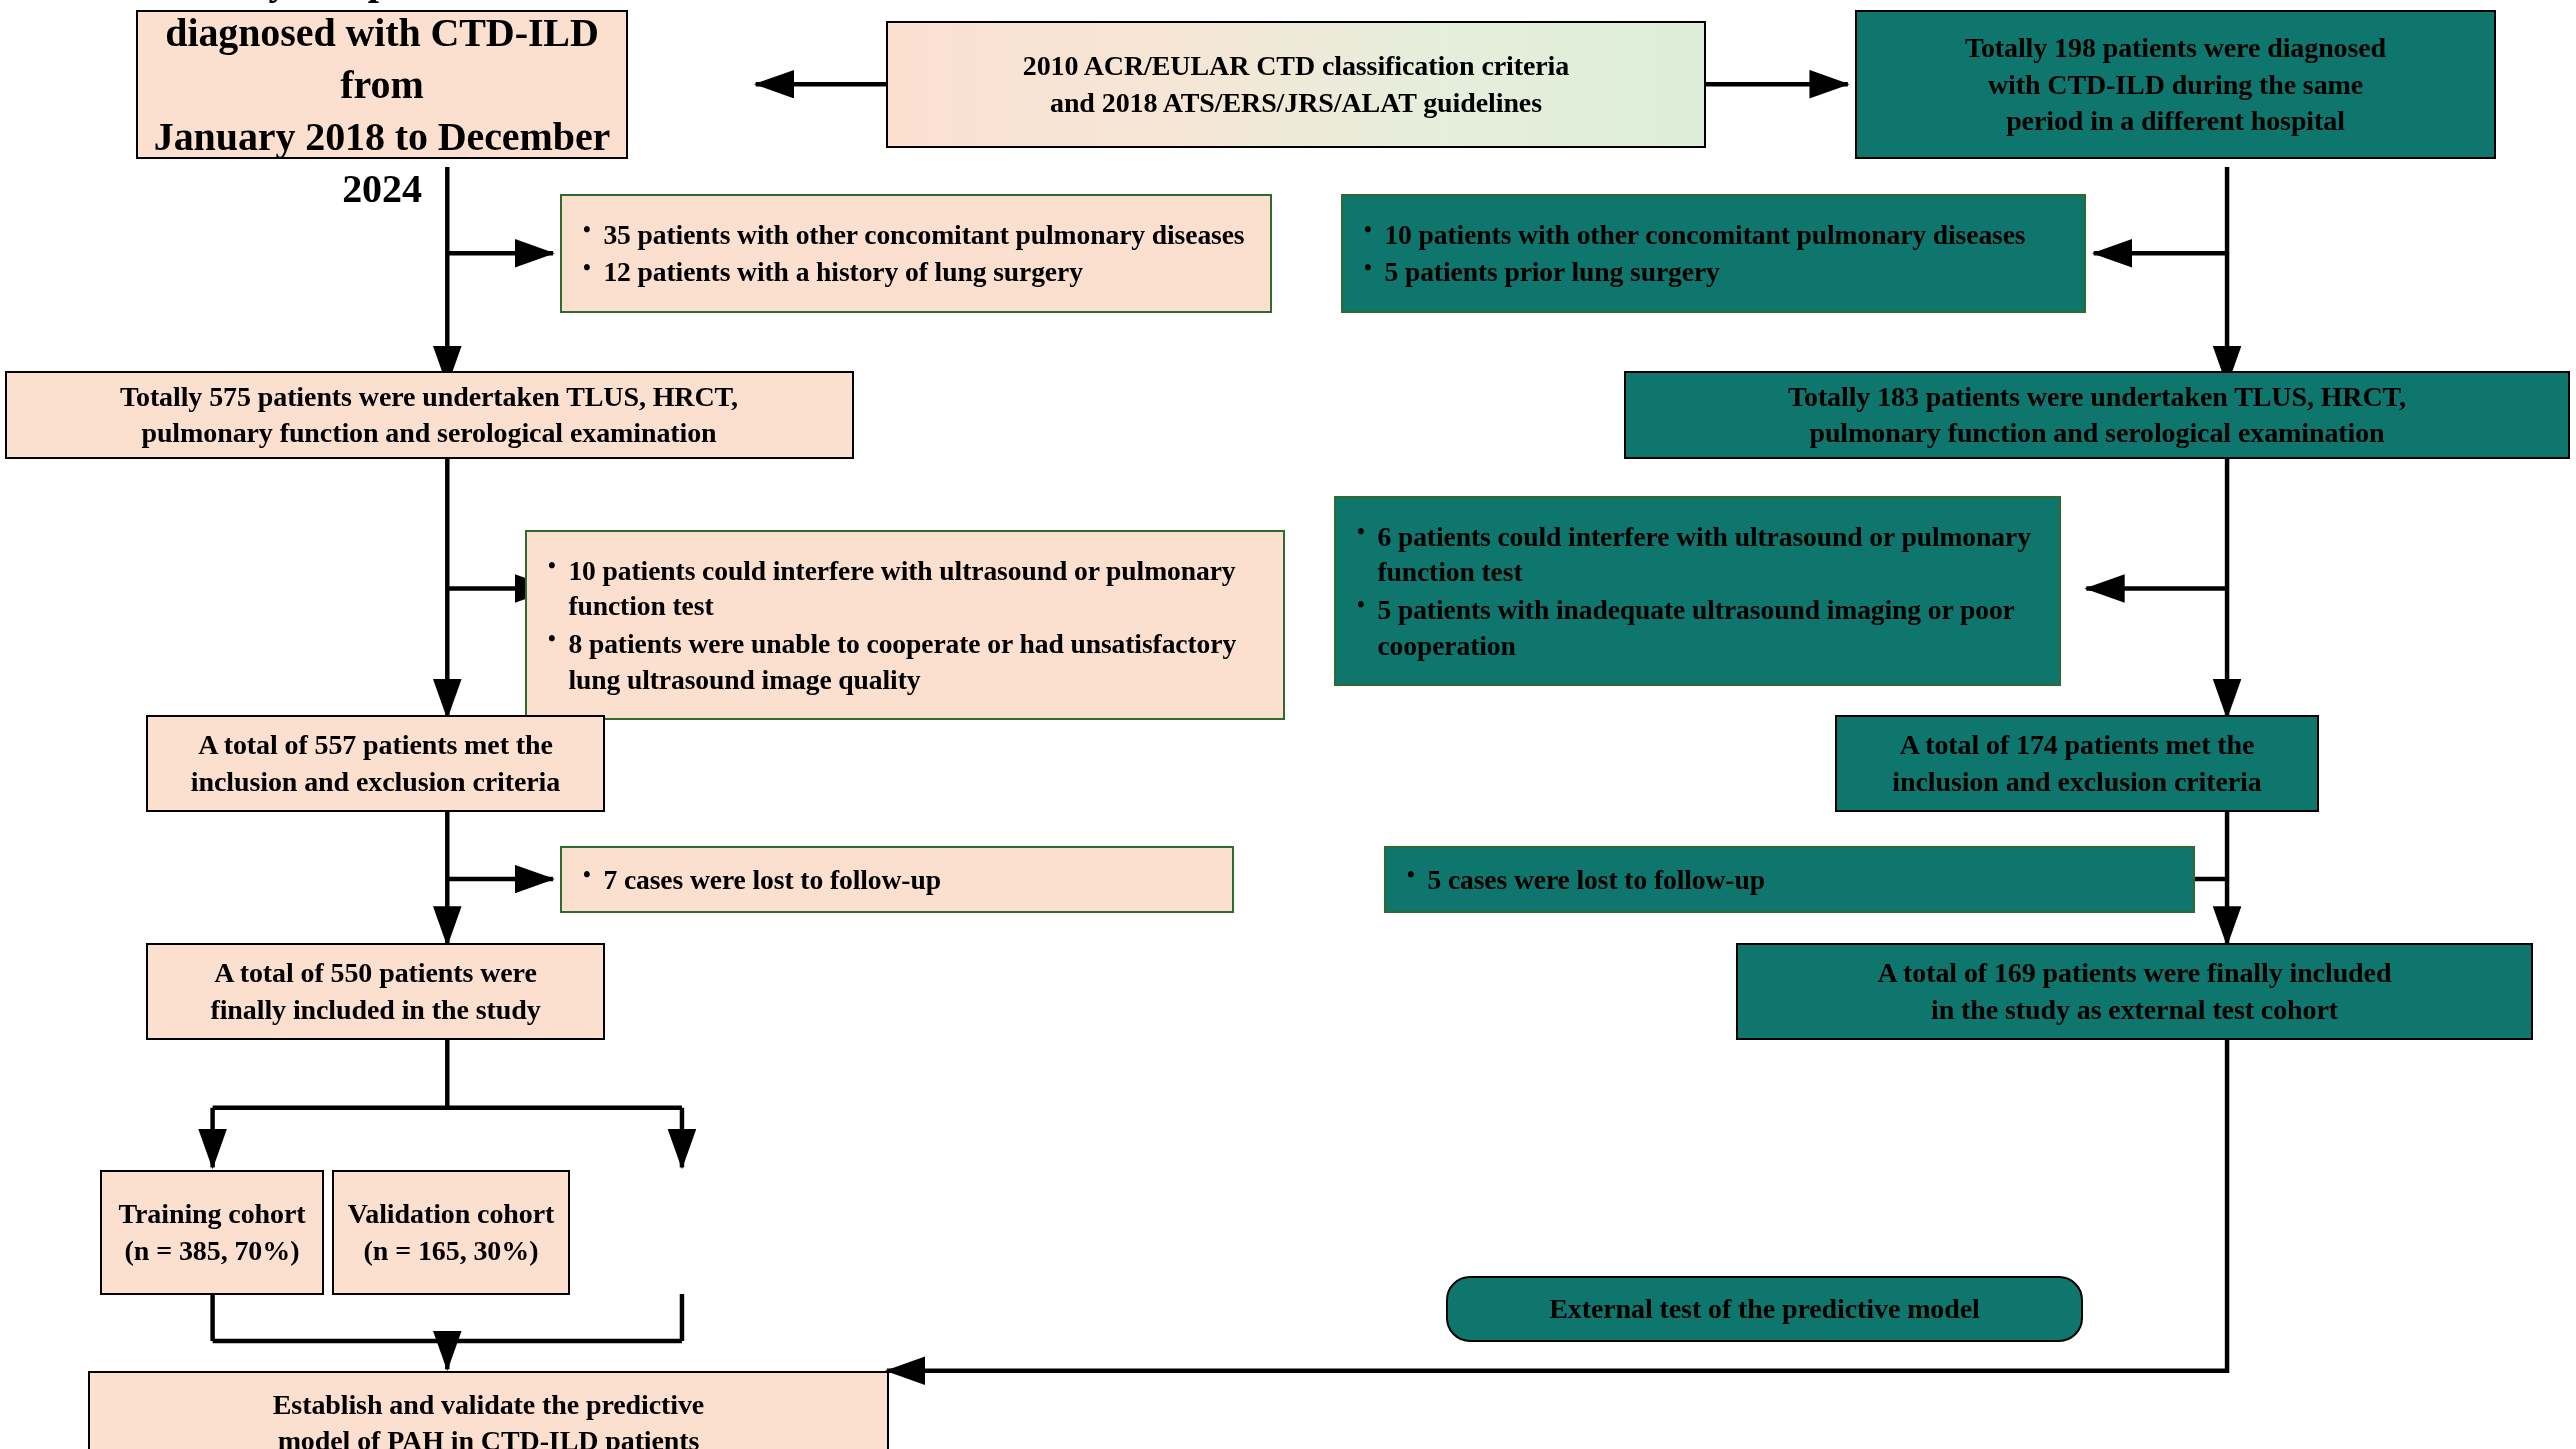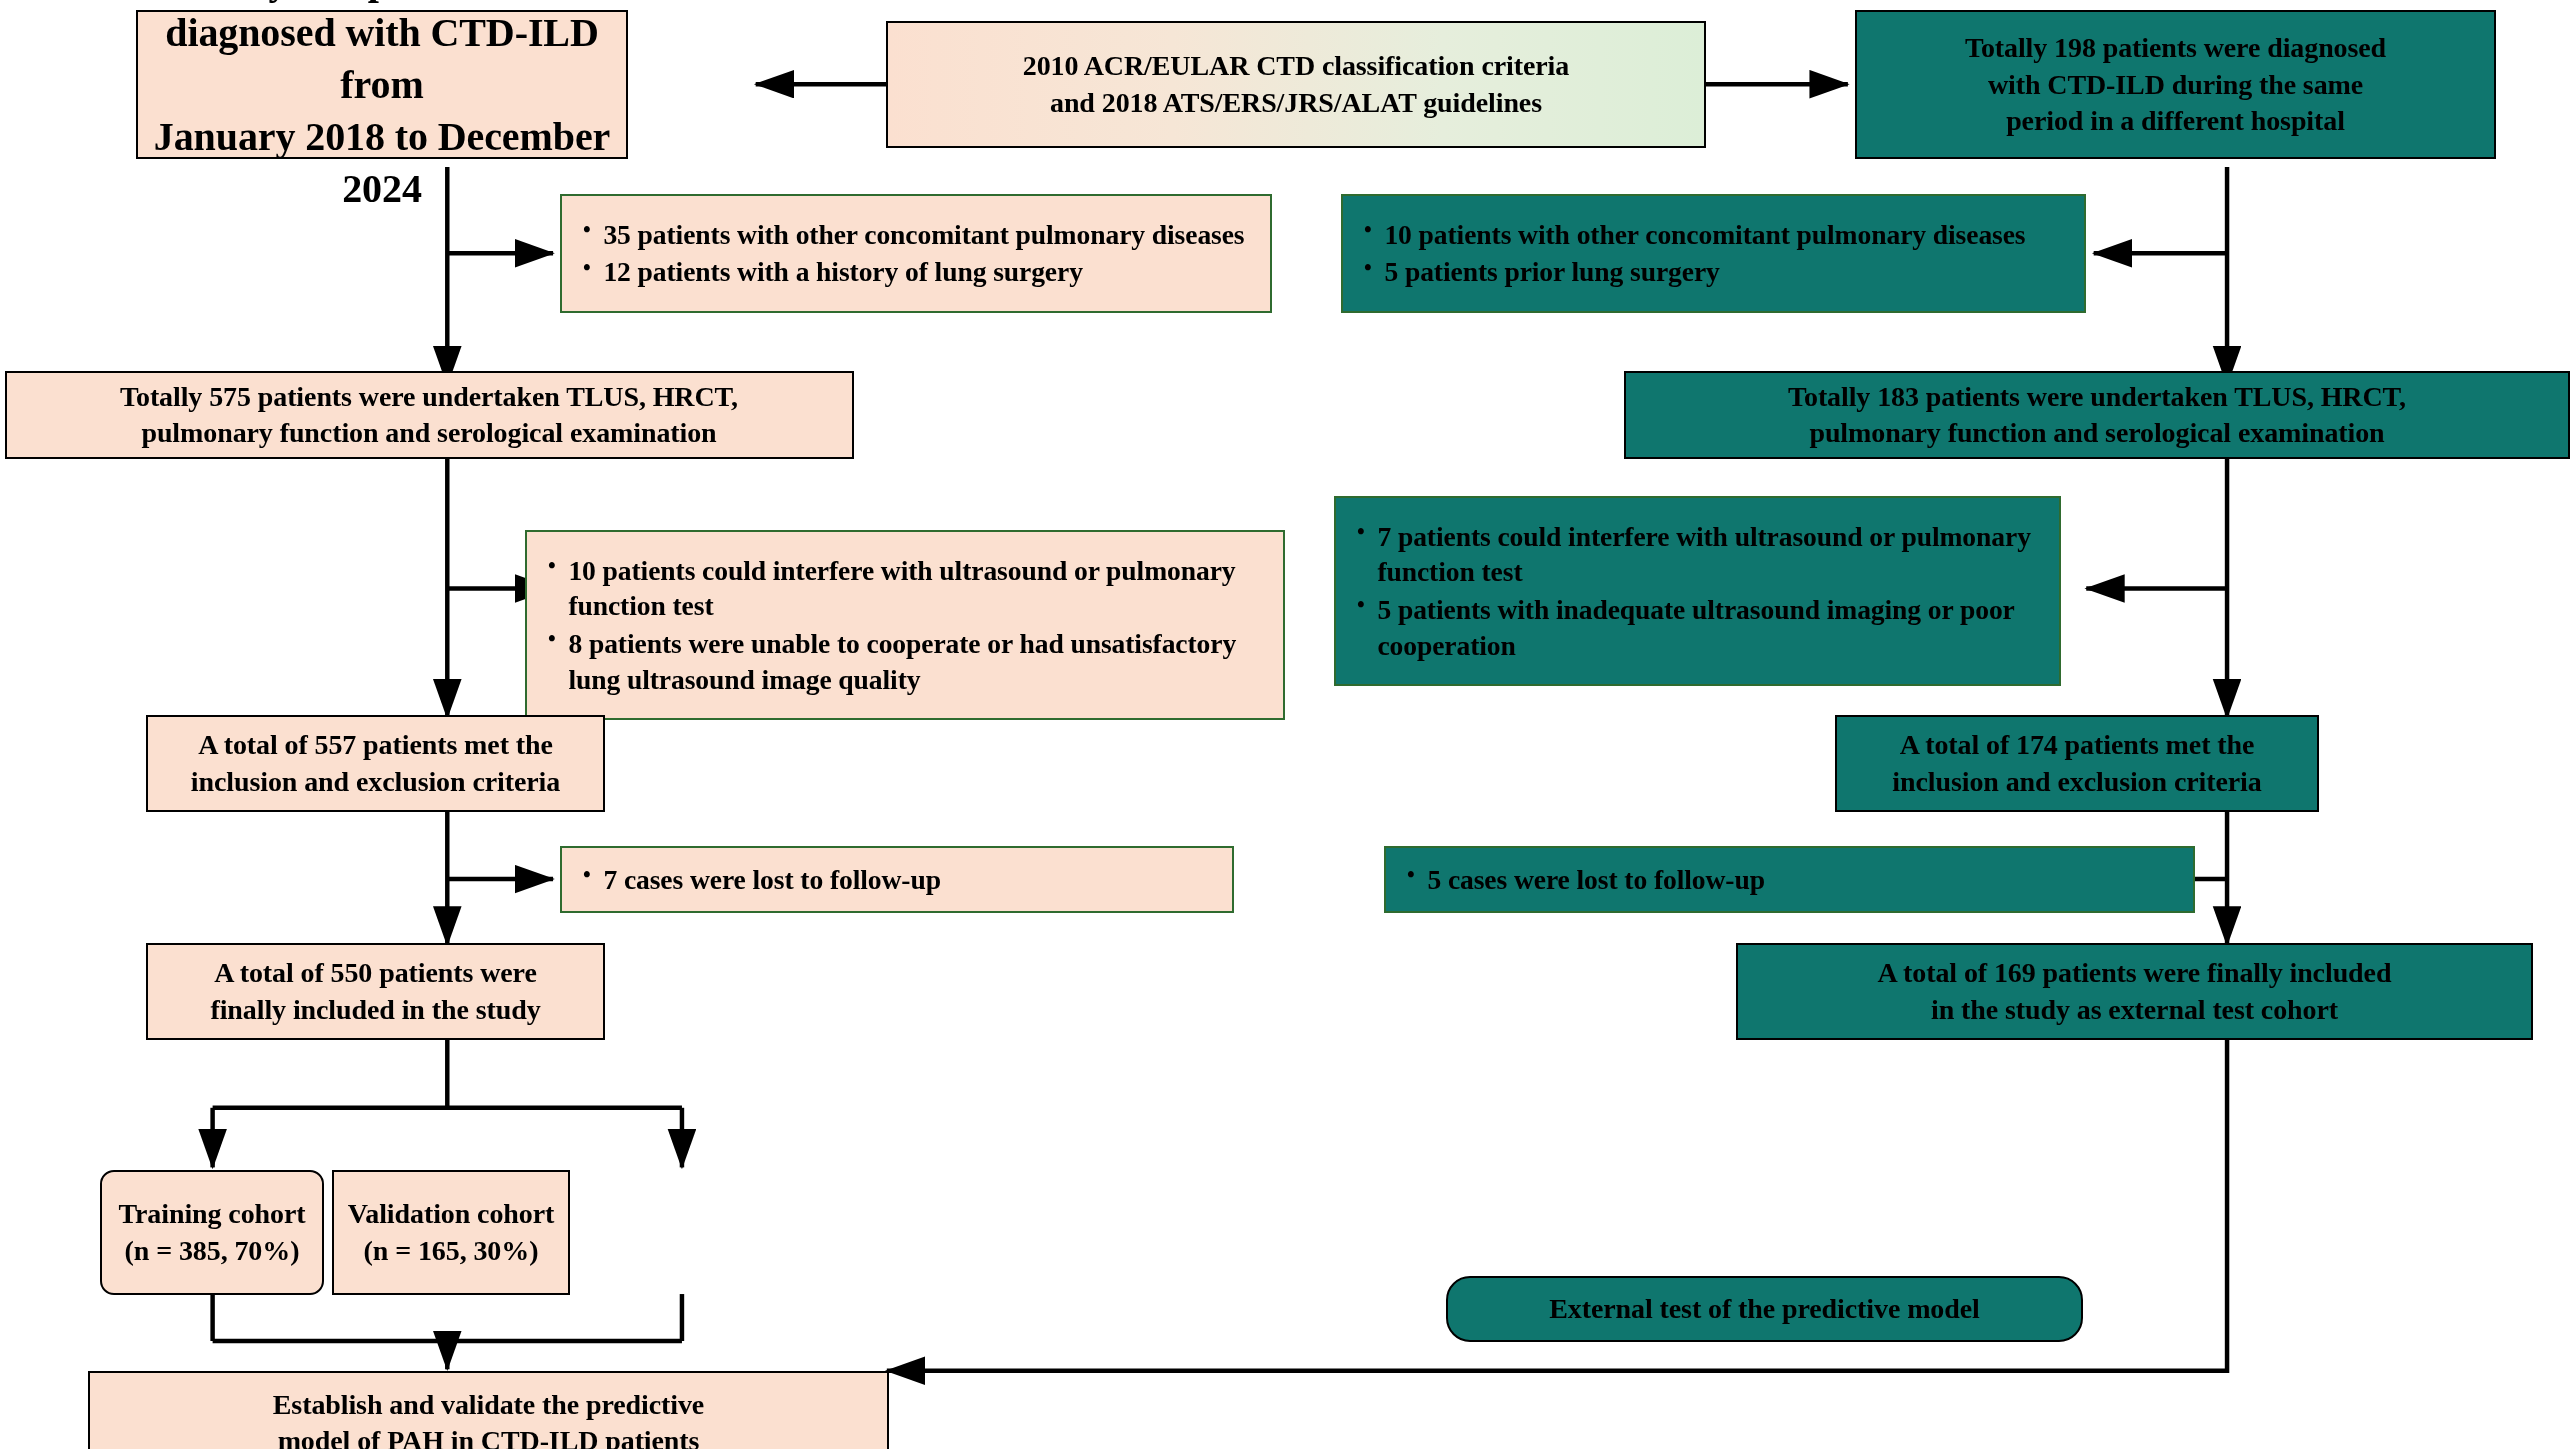--- a/index.html
+++ b/index.html
@@ -161,21 +161,21 @@
 
   <div class="node leftal peach greenborder pad-l t37" style="left:525px; top:496px; width:760px; height:190px;margin-top:34px;">
     <ul class="bullets">
       <li>10 patients could interfere with ultrasound or pulmonary function test</li>
       <li>8 patients were unable to cooperate or had unsatisfactory lung ultrasound image quality</li>
     </ul>
   </div>
 
   <div class="node leftal green greenborder pad-l t37" style="left:1334px; top:496px; width:727px; height:190px;">
     <ul class="bullets">
-      <li>7 patients could interfere with ultrasound or pulmonary function test</li>
+      <li>6 patients could interfere with ultrasound or pulmonary function test</li>
       <li>5 patients with inadequate ultrasound imaging or poor cooperation</li>
     </ul>
   </div>
 
   <div class="node center peach pad-c t38" style="left:146px; top:715px; width:459px; height:97px;">
     <span class="line2">A total of 557 patients met the</span>
     <span class="line2">inclusion and exclusion criteria</span>
   </div>
 
   <div class="node center green pad-c t38" style="left:1835px; top:715px; width:484px; height:97px;">
@@ -198,21 +198,21 @@
   <div class="node center peach pad-c t38" style="left:146px; top:943px; width:459px; height:97px;">
     <span class="line2">A total of 550 patients were</span>
     <span class="line2">finally included in the study</span>
   </div>
 
   <div class="node center green pad-c t38" style="left:1736px; top:943px; width:797px; height:97px;">
     <span class="line2">A total of 169 patients were finally included</span>
     <span class="line2">in the study as external test cohort</span>
   </div>
 
-  <div class="node center peach pad-c t38" style="left:100px; top:1170px; width:224px; height:125px;border-radius:14px;">
+  <div class="node center peach pad-c t38" style="left:100px; top:1170px; width:224px; height:125px;">
     <span class="line2">Training cohort</span>
     <span class="line2">(n = 385, 70%)</span>
   </div>
 
   <div class="node center peach pad-c t38" style="left:332px; top:1170px; width:238px; height:125px;">
     <span class="line2">Validation cohort</span>
     <span class="line2">(n = 165, 30%)</span>
   </div>
 
   <div class="node center green pad-c t38" style="left:1446px; top:1276px; width:637px; height:66px;border-radius:24px;">

